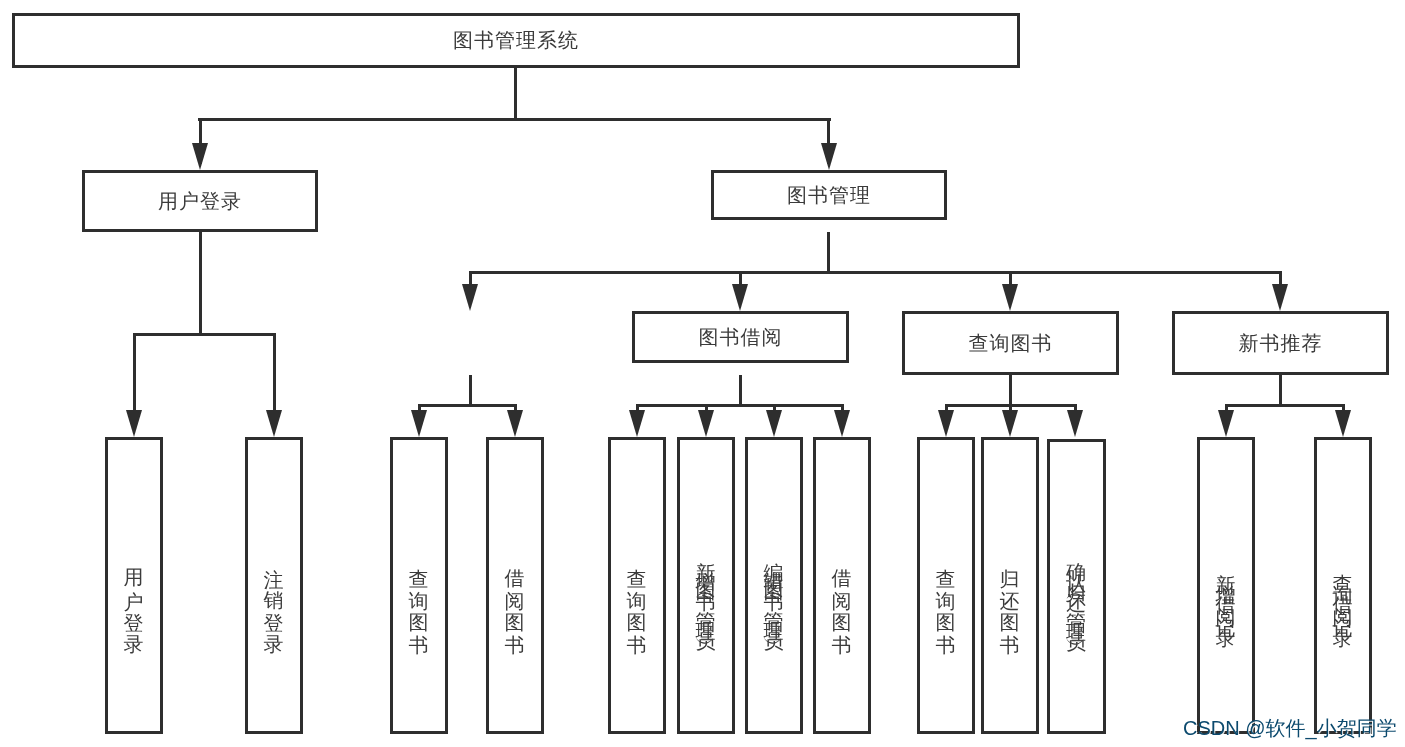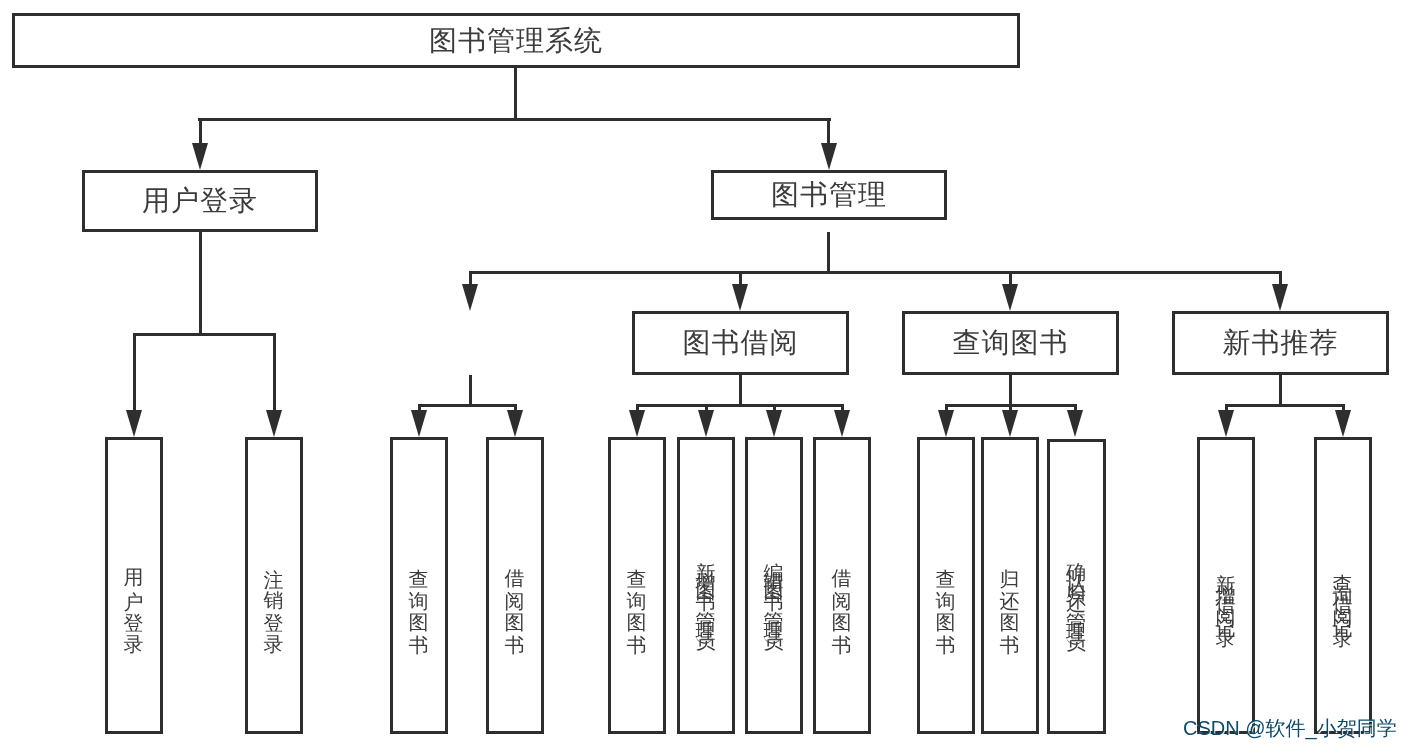--- a/index.html
+++ b/index.html
@@ -12,21 +12,21 @@
   }
   
   .box{
     position:absolute;
     box-sizing:border-box;
     border:3px solid #2e2e2e;
     background:#ffffff;
     display:flex;align-items:center;justify-content:center;
     color:#3b3b3b;
   }
-  .hbox{font-size:28px;letter-spacing:1px;}
+  .hbox{font-size:20px;letter-spacing:1px;}
   .leaf > span{
     display:block;
     writing-mode:vertical-rl;
     text-orientation:mixed;
     font-size:20px;
     line-height:1;
   }
   .ls22 > span{letter-spacing:22px;padding-top:22px;}
   .ls11 > span{letter-spacing:11px;padding-top:11px;}
   .ls10 > span{letter-spacing:10px;padding-top:10px;}
@@ -119,21 +119,21 @@
     <span>图书管理系统</span>
   </div>
 
   <div class="box hbox" style="left:82px;top:170px;width:236px;height:62px;">
     <span>用户登录</span>
   </div>
   <div class="box hbox" style="left:711px;top:170px;width:236px;height:50px;">
     <span>图书管理</span>
   </div>
 
-  <div class="box hbox" style="left:632px;top:311px;width:217px;height:64px;">
+  <div class="box hbox" style="left:632px;top:311px;width:217px;height:52px;">
     <span>图书借阅</span>
   </div>
   <div class="box hbox" style="left:902px;top:311px;width:217px;height:64px;">
     <span>查询图书</span>
   </div>
   <div class="box hbox" style="left:1172px;top:311px;width:217px;height:64px;">
     <span>新书推荐</span>
   </div>
 
   <div class="box leaf ls22" style="left:105px;top:437px;width:58px;height:297px;">

